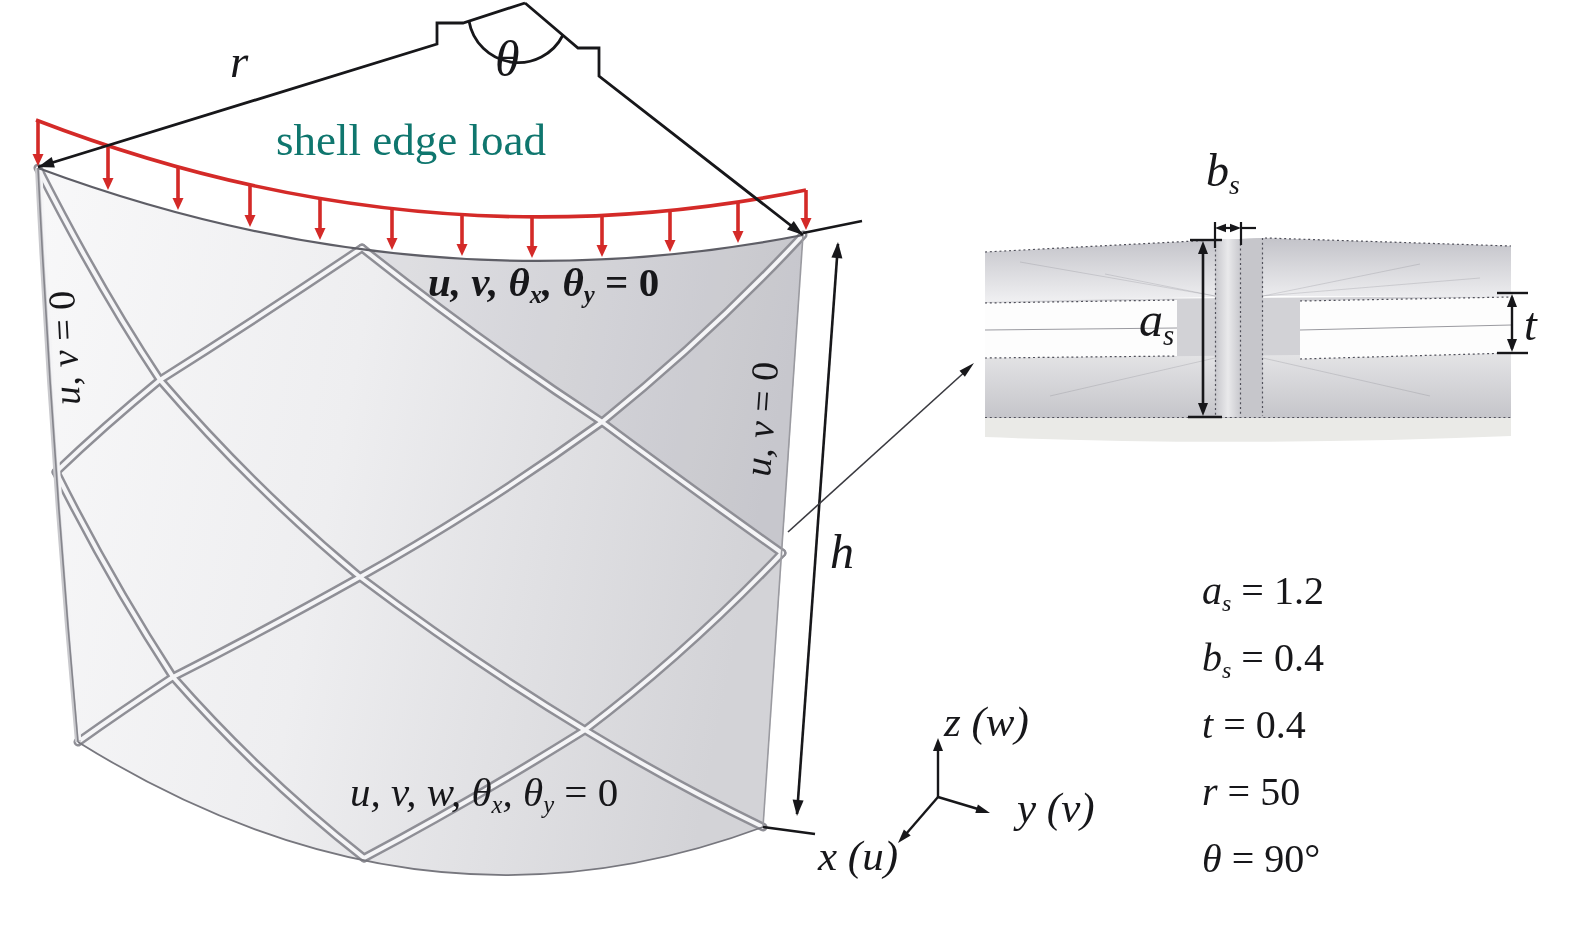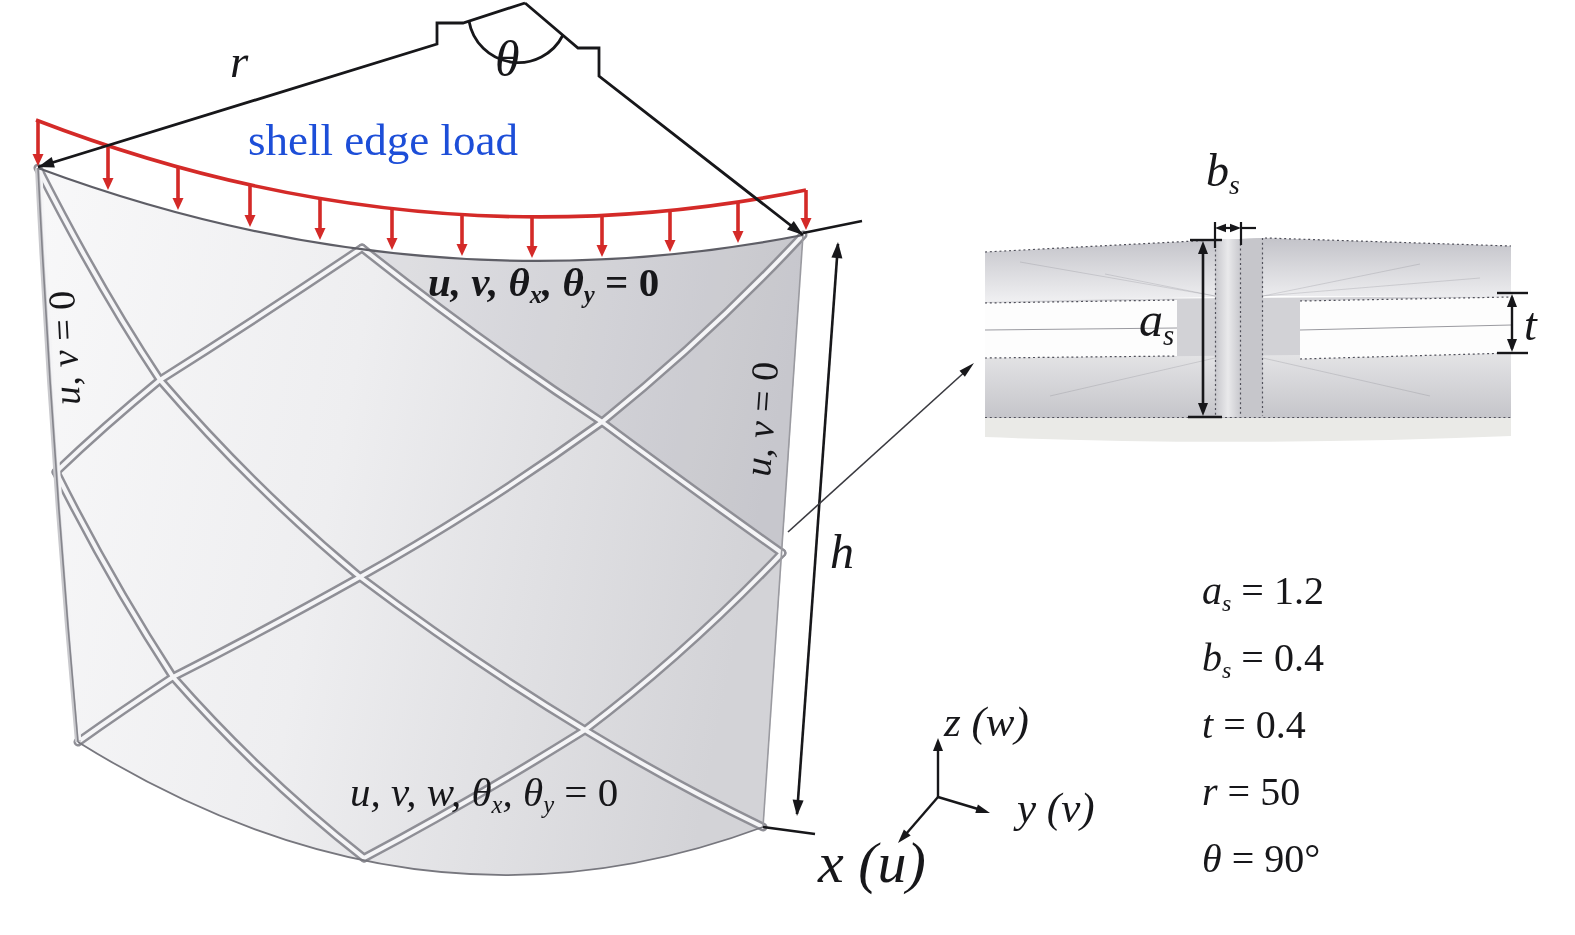--- a/index.html
+++ b/index.html
@@ -4,21 +4,21 @@
 <style>
   html,body{margin:0;padding:0;background:#ffffff;}
   #stage{position:relative;width:1575px;height:935px;background:#ffffff;overflow:hidden;
          font-family:"Liberation Serif","DejaVu Serif",serif;}
   #stage svg{position:absolute;left:0;top:0;}
   .lbl{position:absolute;line-height:1;white-space:nowrap;color:#17171a;
        font-family:"Liberation Serif","DejaVu Serif",serif;}
   .it{font-style:italic;}
   .up{font-style:normal;}
   .sub{font-style:italic;font-size:0.6em;position:relative;top:0.3em;}
-  .red{color:#1d4ed8;}
+  .red{color:#0f766e;margin-left:28px;}
   .param-row{line-height:62px;font-size:40px;}
   .param-row .pv{font-style:normal;}
 </style>
 </head>
 <body>
 
 <div id="stage">
 
 <svg width="1575" height="935" viewBox="0 0 1575 935">
   <defs>
@@ -215,21 +215,21 @@
 <div class="lbl it" style="left:64px;top:348px;font-size:38px;transform:translate(-50%,-50%) rotate(-93deg);">
   <span>u, v </span><span class="up">= 0</span>
 </div>
 
 <div class="lbl it" style="left:761px;top:419px;font-size:38px;transform:translate(-50%,-50%) rotate(-86deg);">
   <span>u, v </span><span class="up">= 0</span>
 </div>
 
 <div class="lbl it" style="left:830px;top:528px;font-size:48px;">h</div>
 
-<div class="lbl it" style="left:818px;top:834px;font-size:58px;">x (u)</div>
+<div class="lbl it" style="left:818px;top:834px;font-size:43px;">x (u)</div>
 <div class="lbl it" style="left:995px;top:786px;font-size:43px;margin-left:22px;">y (v)</div>
 <div class="lbl it" style="left:944px;top:700px;font-size:43px;">z (w)</div>
 
 <div class="lbl it" style="left:1206px;top:148px;font-size:46px;">
   <span>b</span><span class="sub">s</span>
 </div>
 
 <div class="lbl it" style="left:1139px;top:296px;font-size:48px;">
   <span>a</span><span class="sub">s</span>
 </div>

